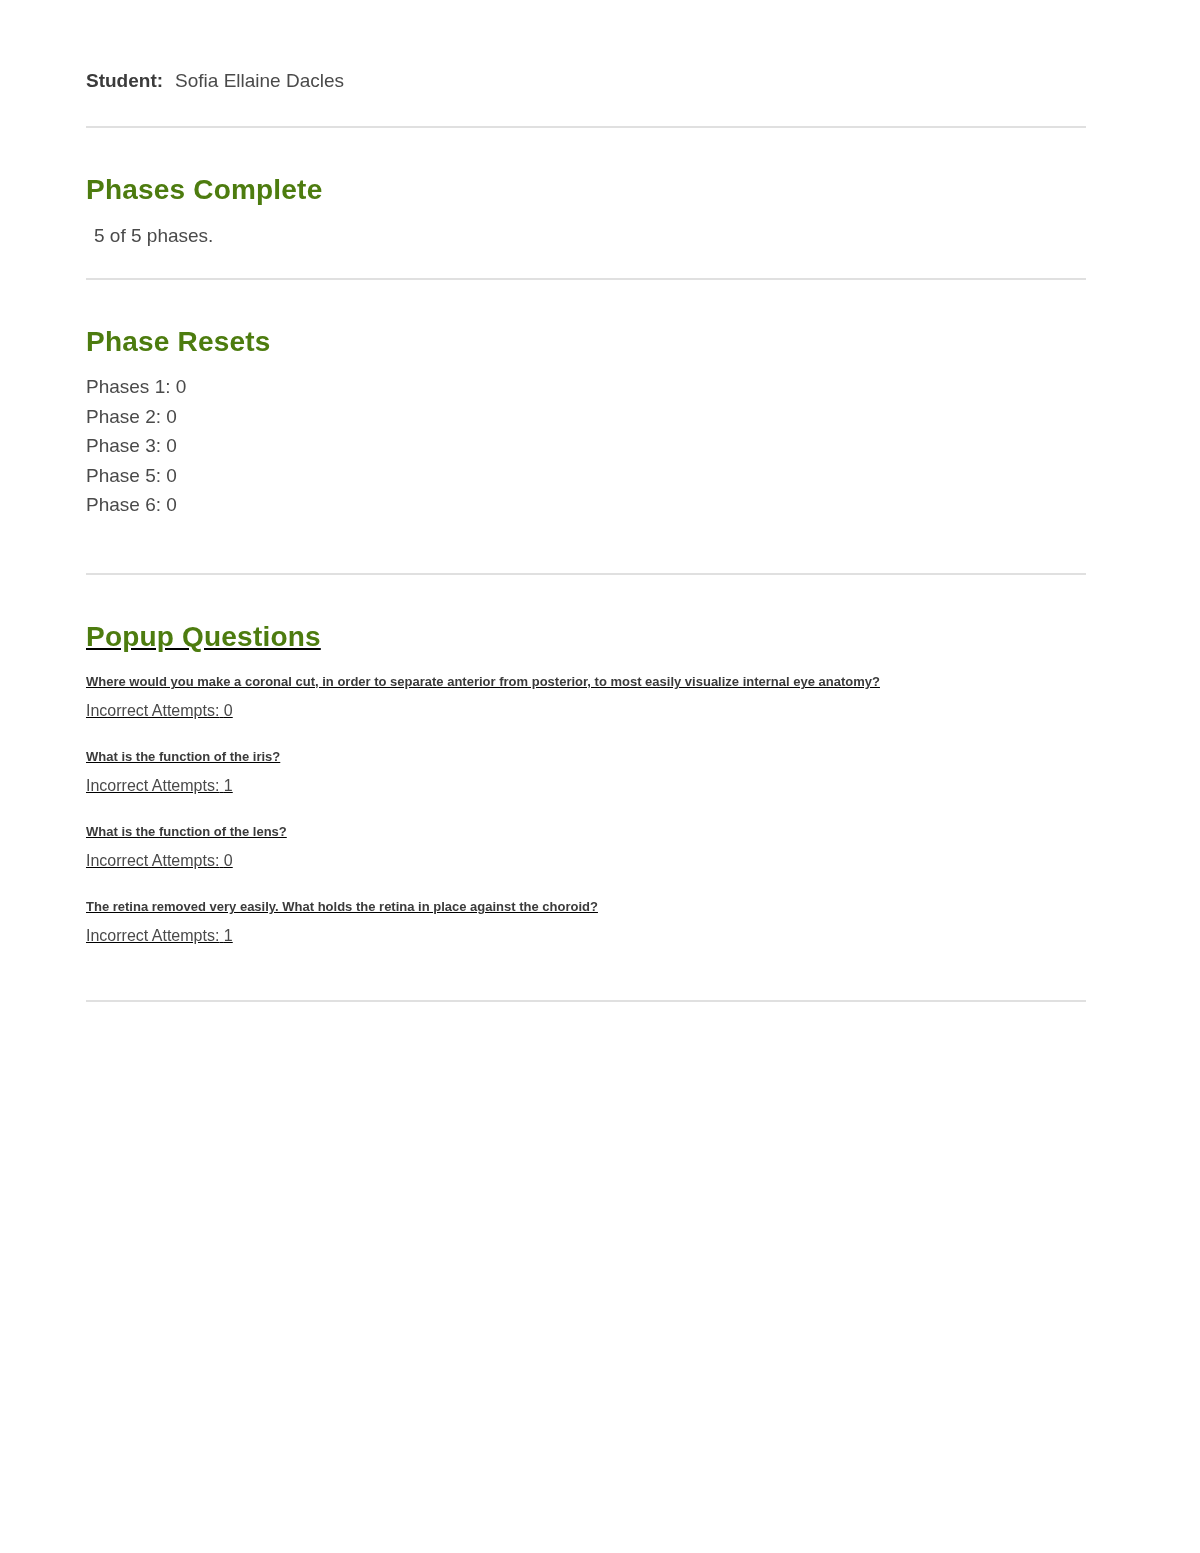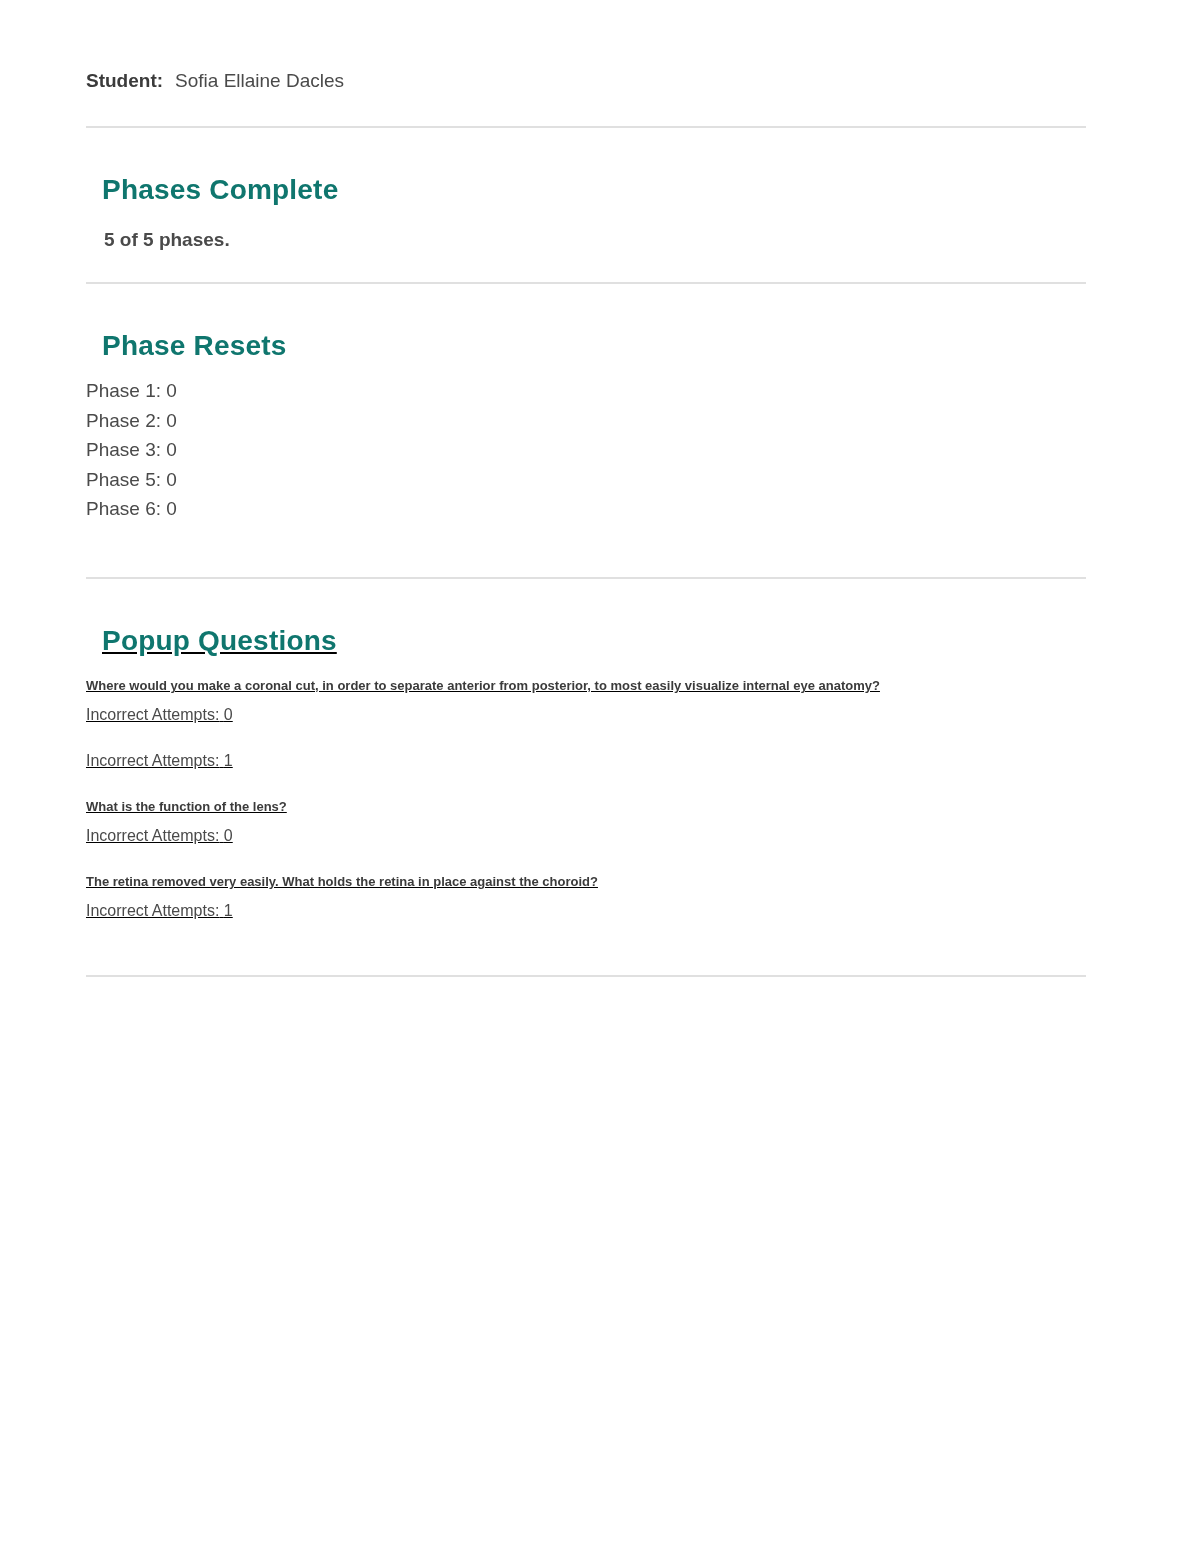--- a/index.html
+++ b/index.html
@@ -33,30 +33,29 @@
   hr.divider {
     border: 0;
     border-top: 2px solid #e0e0e0;
     margin: 0;
     width: 100%;
   }
   h2.section-title {
     font-size: 28px;
     line-height: 1.2;
     font-weight: 700;
-    color: #0f766e;
-    margin: 45px 0 14px 16px;
+    color: #4d7c0f;
+    margin: 45px 0 14px 0;
     letter-spacing: 0.2px;
   }
   .body-text {
     font-size: 19px;
     line-height: 29px;
     color: #4a4a4a;
-    margin: 18px;
-    font-weight: bold;
+    margin: 8px;
   }
   section.sec-phases-complete { margin-bottom: 28px; }
   section.sec-phase-resets   { margin-bottom: 53px; }
   section.sec-popup-questions{ margin-bottom: 50px; text-decoration: underline; }
   .phase-list { margin: 0; }
   .phase-row {
     font-size: 19px;
     line-height: 29.5px;
     color: #4a4a4a;
   }
@@ -90,39 +89,40 @@
   <section class="sec-phases-complete">
     <h2 class="section-title">Phases Complete</h2>
     <p class="body-text">5 of 5 phases.</p>
   </section>
 
   <hr class="divider">
 
   <section class="sec-phase-resets">
     <h2 class="section-title">Phase Resets</h2>
     <div class="phase-list">
-      <div class="phase-row"><span>Phase 1:</span> <span>0</span></div>
+      <div class="phase-row"><span>Phases 1:</span> <span>0</span></div>
       <div class="phase-row"><span>Phase 2:</span> <span>0</span></div>
       <div class="phase-row"><span>Phase 3:</span> <span>0</span></div>
       <div class="phase-row"><span>Phase 5:</span> <span>0</span></div>
       <div class="phase-row"><span>Phase 6:</span> <span>0</span></div>
     </div>
   </section>
 
   <hr class="divider">
 
   <section class="sec-popup-questions">
     <h2 class="section-title">Popup Questions</h2>
 
     <div class="question-block">
       <p class="question-text">Where would you make a coronal cut, in order to separate anterior from posterior, to most easily visualize internal eye anatomy?</p>
       <p class="attempts-line"><span>Incorrect Attempts:</span> <span>0</span></p>
     </div>
 
     <div class="question-block">
+      <p class="question-text">What is the function of the iris?</p>
       <p class="attempts-line"><span>Incorrect Attempts:</span> <span>1</span></p>
     </div>
 
     <div class="question-block">
       <p class="question-text">What is the function of the lens?</p>
       <p class="attempts-line"><span>Incorrect Attempts:</span> <span>0</span></p>
     </div>
 
     <div class="question-block">
       <p class="question-text">The retina removed very easily. What holds the retina in place against the choroid?</p>

